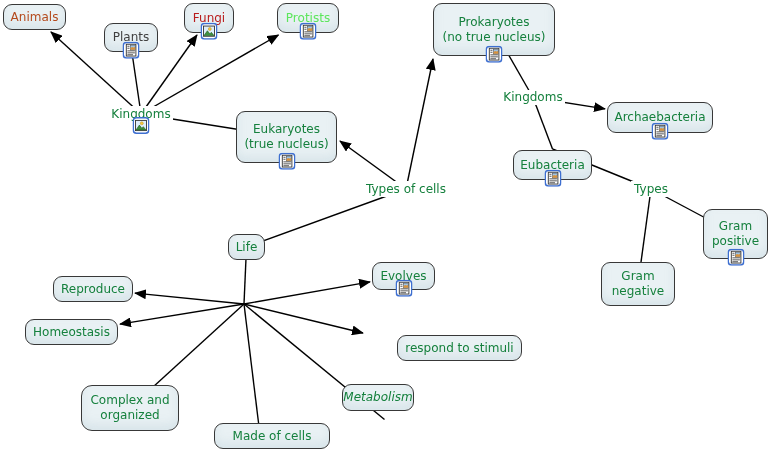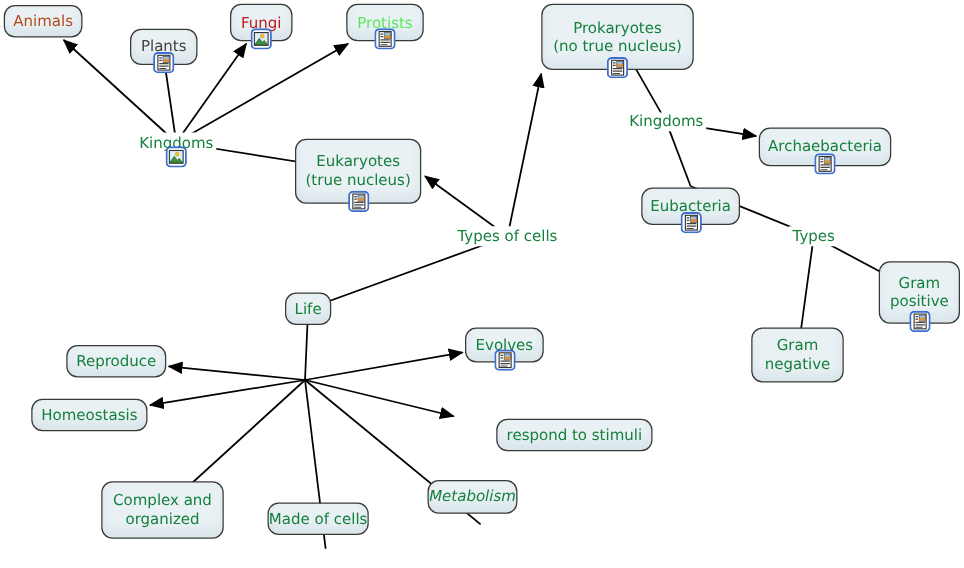--- a/index.html
+++ b/index.html
@@ -242,23 +242,23 @@
       <line x1="4.9" y1="4.6" x2="7" y2="4.6" stroke="#444444" stroke-width="0.9"></line>
       <line x1="4.9" y1="6.6" x2="7" y2="6.6" stroke="#444444" stroke-width="0.9"></line>
       <line x1="4.9" y1="9.2" x2="12.4" y2="9.2" stroke="#444444" stroke-width="0.9"></line>
       <line x1="4.9" y1="11.2" x2="12.4" y2="11.2" stroke="#444444" stroke-width="0.9"></line>
       <line x1="4.9" y1="13.1" x2="10.5" y2="13.1" stroke="#444444" stroke-width="0.9"></line>
     </svg></span>
     </div>
     <div class="node concept" style="left: 362px; top: 335px; width: 125px; height: 26px; margin-left: 35px;">
       <div class="tline">respond to stimuli</div>
     </div>
-    <div class="node concept" style="left: 81px; top: 385px; width: 98px; height: 46px;">
+    <div class="node concept" style="left: 81px; top: 385px; width: 98px; height: 46px; border-radius: 11px;">
       <div class="tline">Complex and</div>
       <div class="tline">organized</div>
     </div>
-    <div class="node concept" style="left: 214px; top: 402px; width: 81px; height: 26px; justify-content: center;">
+    <div class="node concept" style="left: 214px; top: 423px; width: 116px; height: 26px; justify-content: center;">
       <div class="tline">Made of cells</div>
     </div>
     <div class="node concept" style="left: 342px; top: 384px; width: 72px; height: 27px; font-style: italic;">
       <div class="tline">Metabolism</div>
     </div>
   </div>
 
 </body></html>

